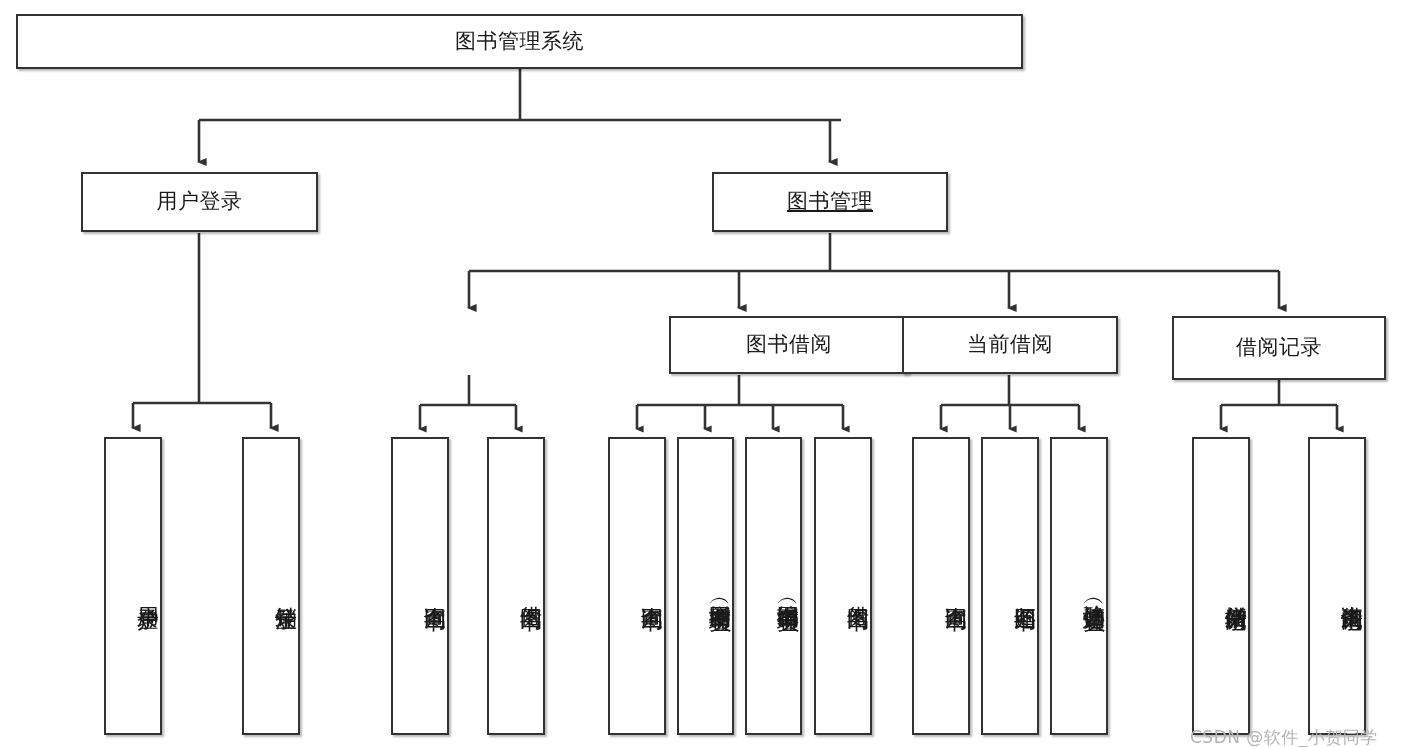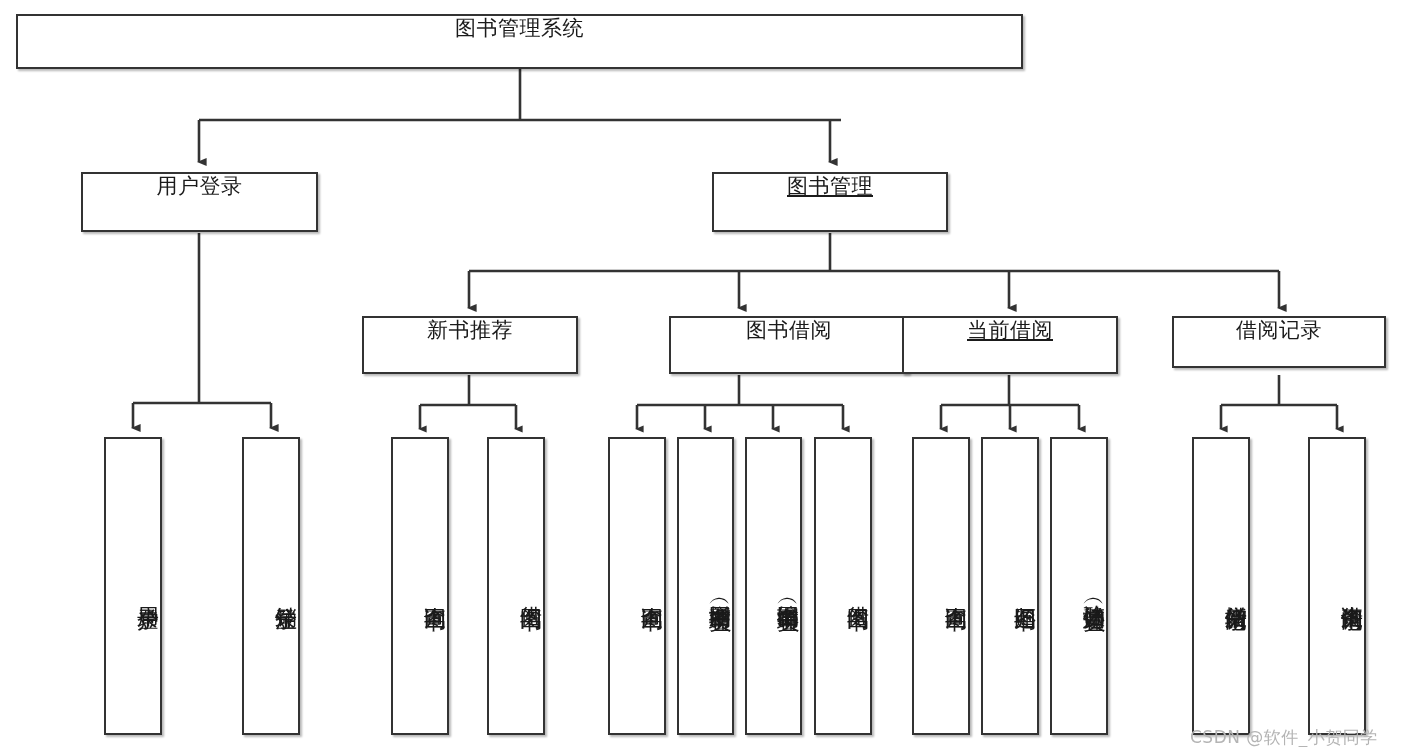--- a/index.html
+++ b/index.html
@@ -26,20 +26,21 @@
     height: 747px;
     pointer-events: none;
   }
   .node {
     position: absolute;
     box-sizing: border-box;
     background: #ffffff;
     border: 2px solid #333333;
     box-shadow: 2px 2px 2px rgba(0,0,0,0.28);
     display: flex;
+    align-items: center;
     justify-content: center;
     color: #1a1a1a;
     z-index: 2;
   }
   .node.horizontal {
     font-size: 21px;
     line-height: 1.2;
     letter-spacing: 0.5px;
     white-space: nowrap;
   }
@@ -140,33 +141,30 @@
   </div>
 
   <div class="node horizontal" style="left:81px; top:172px; width:237px; height:60px;">
     <span class="node-label">用户登录</span>
   </div>
 
   <div class="node horizontal" style="left:712px; top:172px; width:236px; height:60px;text-decoration:underline;">
     <span class="node-label">图书管理</span>
   </div>
 
-  <div class="node horizontal" style="left:362px; top:316px; width:216px; height:58px;">
-    <span class="node-label">新书推荐</span>
-  </div>
 
   <div class="node horizontal" style="left:669px; top:316px; width:240px; height:58px;">
     <span class="node-label">图书借阅</span>
   </div>
 
-  <div class="node horizontal" style="left:902px; top:316px; width:216px; height:58px;text-decoration:underline;">
+  <div class="node horizontal" style="left:902px; top:316px; width:216px; height:58px;">
     <span class="node-label">当前借阅</span>
   </div>
 
-  <div class="node horizontal" style="left:1172px; top:316px; width:214px; height:52px;">
+  <div class="node horizontal" style="left:1172px; top:316px; width:214px; height:64px;">
     <span class="node-label">借阅记录</span>
   </div>
 
   <div class="node vertical" style="left:104px; top:437px; width:58px; height:298px;">
     <span class="node-label">用户登录</span>
   </div>
 
   <div class="node vertical" style="left:242px; top:437px; width:58px; height:298px;">
     <span class="node-label">注销登录</span>
   </div>

